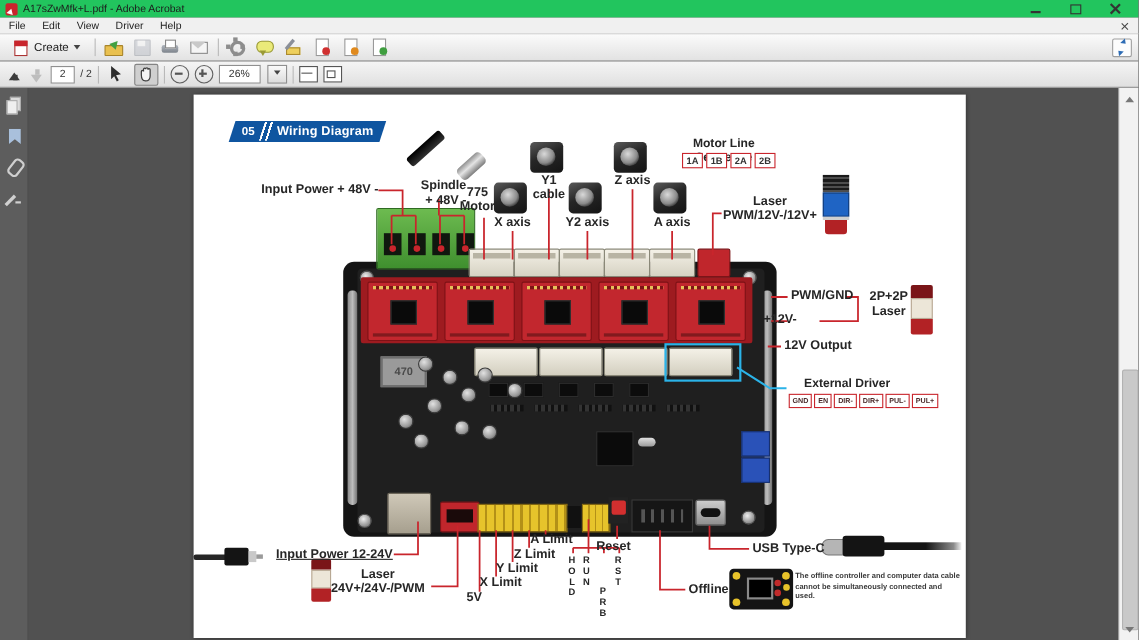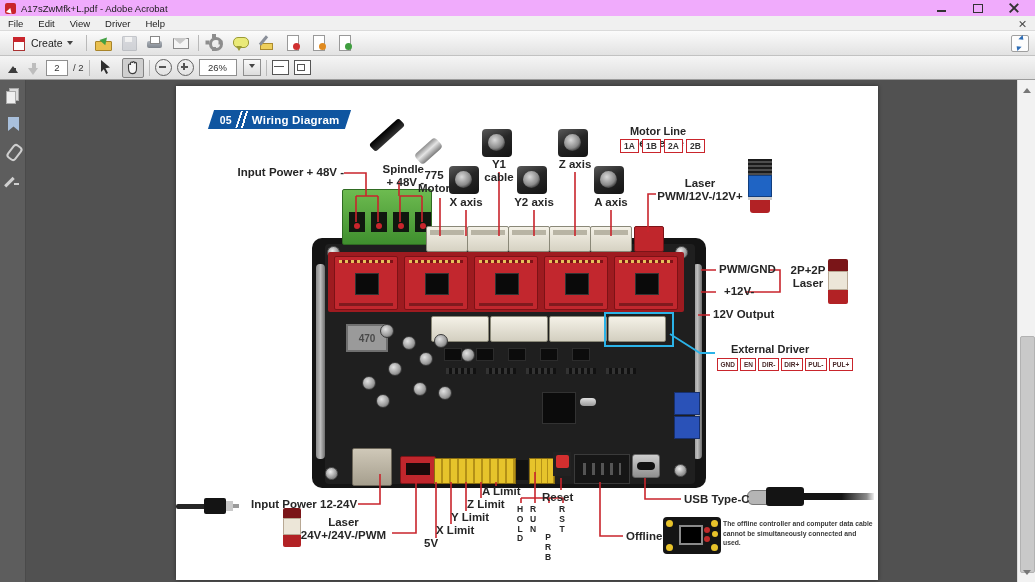--- a/index.html
+++ b/index.html
@@ -1,18 +1,18 @@
 <!DOCTYPE html>
 <html><head>
 <meta charset="utf-8">
 <style>
   html,body{margin:0;padding:0;width:1035px;height:582px;overflow:hidden;
     font-family:"Liberation Sans",sans-serif;background:#515151;position:relative;}
   
-  .titlebar{height:16px;background:#f0abfc;display:flex;align-items:center;gap:5px;padding:0 5px;font-size:9.5px;color:#1c1c1c;}
+  .titlebar{height:16px;background:#22c55e;display:flex;align-items:center;gap:5px;padding:0 5px;font-size:9.5px;color:#1c1c1c;}
   .acro-logo{width:11px;height:11px;background:#c9252c;border-radius:2px;position:relative;flex:0 0 auto;}
   .acro-logo::after{content:"";position:absolute;left:2px;top:2px;width:0;height:0;border:3.5px solid transparent;border-bottom:5px solid #fff;transform:rotate(18deg);}
   .winbtns{margin-left:auto;display:flex;gap:24px;padding-right:10px;}
   .wb{width:12px;height:12px;position:relative;cursor:default;}
   .wb-min::before{content:"";position:absolute;left:1px;top:8px;width:9px;height:1.5px;background:#333;}
   .wb-max::before{content:"";position:absolute;left:1px;top:2px;width:8px;height:7px;border:1.3px solid #333;}
   .wb-close::before,.wb-close::after{content:"";position:absolute;left:5px;top:0;width:1.6px;height:12px;background:#333;}
   .wb-close::before{transform:rotate(45deg);} .wb-close::after{transform:rotate(-45deg);}
   .menubar{height:14px;background:#f0f0f0;border-bottom:1px solid #dadada;display:flex;align-items:center;gap:15px;padding:0 8px;font-size:9.5px;color:#222;}
   .menubar .doc-x{margin-left:auto;width:9px;height:9px;position:relative;}
@@ -365,34 +365,34 @@
       <div class="lbl" style="left:432px;top:39px;width:100px;text-align:center;font-size:11px;">Motor Line Sequence</div>
       <div class="pinrow" style="left:444px;top:53px;">
         <div class="pinbox">1A</div>
         <div class="pinbox">1B</div>
         <div class="pinbox">2A</div>
         <div class="pinbox">2B</div>
       </div>
       <div class="lbl" style="left:472px;top:91px;width:104px;text-align:center;">Laser
 PWM/12V-/12V+</div>
       <div class="lbl" style="left:543px;top:177px;">PWM/GND</div>
-      <div class="lbl" style="left:548px;top:199px;">+12V-</div>
+      <div class="lbl" style="left:518px;top:199px;">+12V-</div>
       <div class="lbl" style="left:606px;top:178px;width:52px;text-align:center;">2P+2P
 Laser</div>
       <div class="lbl" style="left:537px;top:222px;">12V Output</div>
       <div class="lbl" style="left:555px;top:257px;font-size:11px;">External Driver</div>
       <div class="pinrow" style="left:541px;top:272px;gap:2px;">
         <div class="extbox">GND</div>
         <div class="extbox">EN</div>
         <div class="extbox">DIR-</div>
         <div class="extbox">DIR+</div>
         <div class="extbox">PUL-</div>
         <div class="extbox">PUL+</div>
       </div>
-      <div class="lbl" style="left:75px;top:412px;">Input Power 12-24V</div>
+      <div class="lbl" style="left:75px;top:412px;text-decoration:underline;">Input Power 12-24V</div>
       <div class="lbl" style="left:120px;top:430px;width:95px;text-align:center;">Laser
 24V+/24V-/PWM</div>
       <div class="lbl" style="left:248px;top:451px;">5V</div>
       <div class="lbl" style="left:260px;top:438px;">X Limit</div>
       <div class="lbl" style="left:275px;top:425px;">Y Limit</div>
       <div class="lbl" style="left:291px;top:412px;">Z Limit</div>
       <div class="lbl" style="left:306px;top:399px;">A Limit</div>
       <div class="vlbl" style="left:339px;top:419px;">HOLD</div>
       <div class="vlbl" style="left:352px;top:419px;">RUN</div>
       <div class="vlbl" style="left:367px;top:419px;margin-top:28px;">PRB</div>

